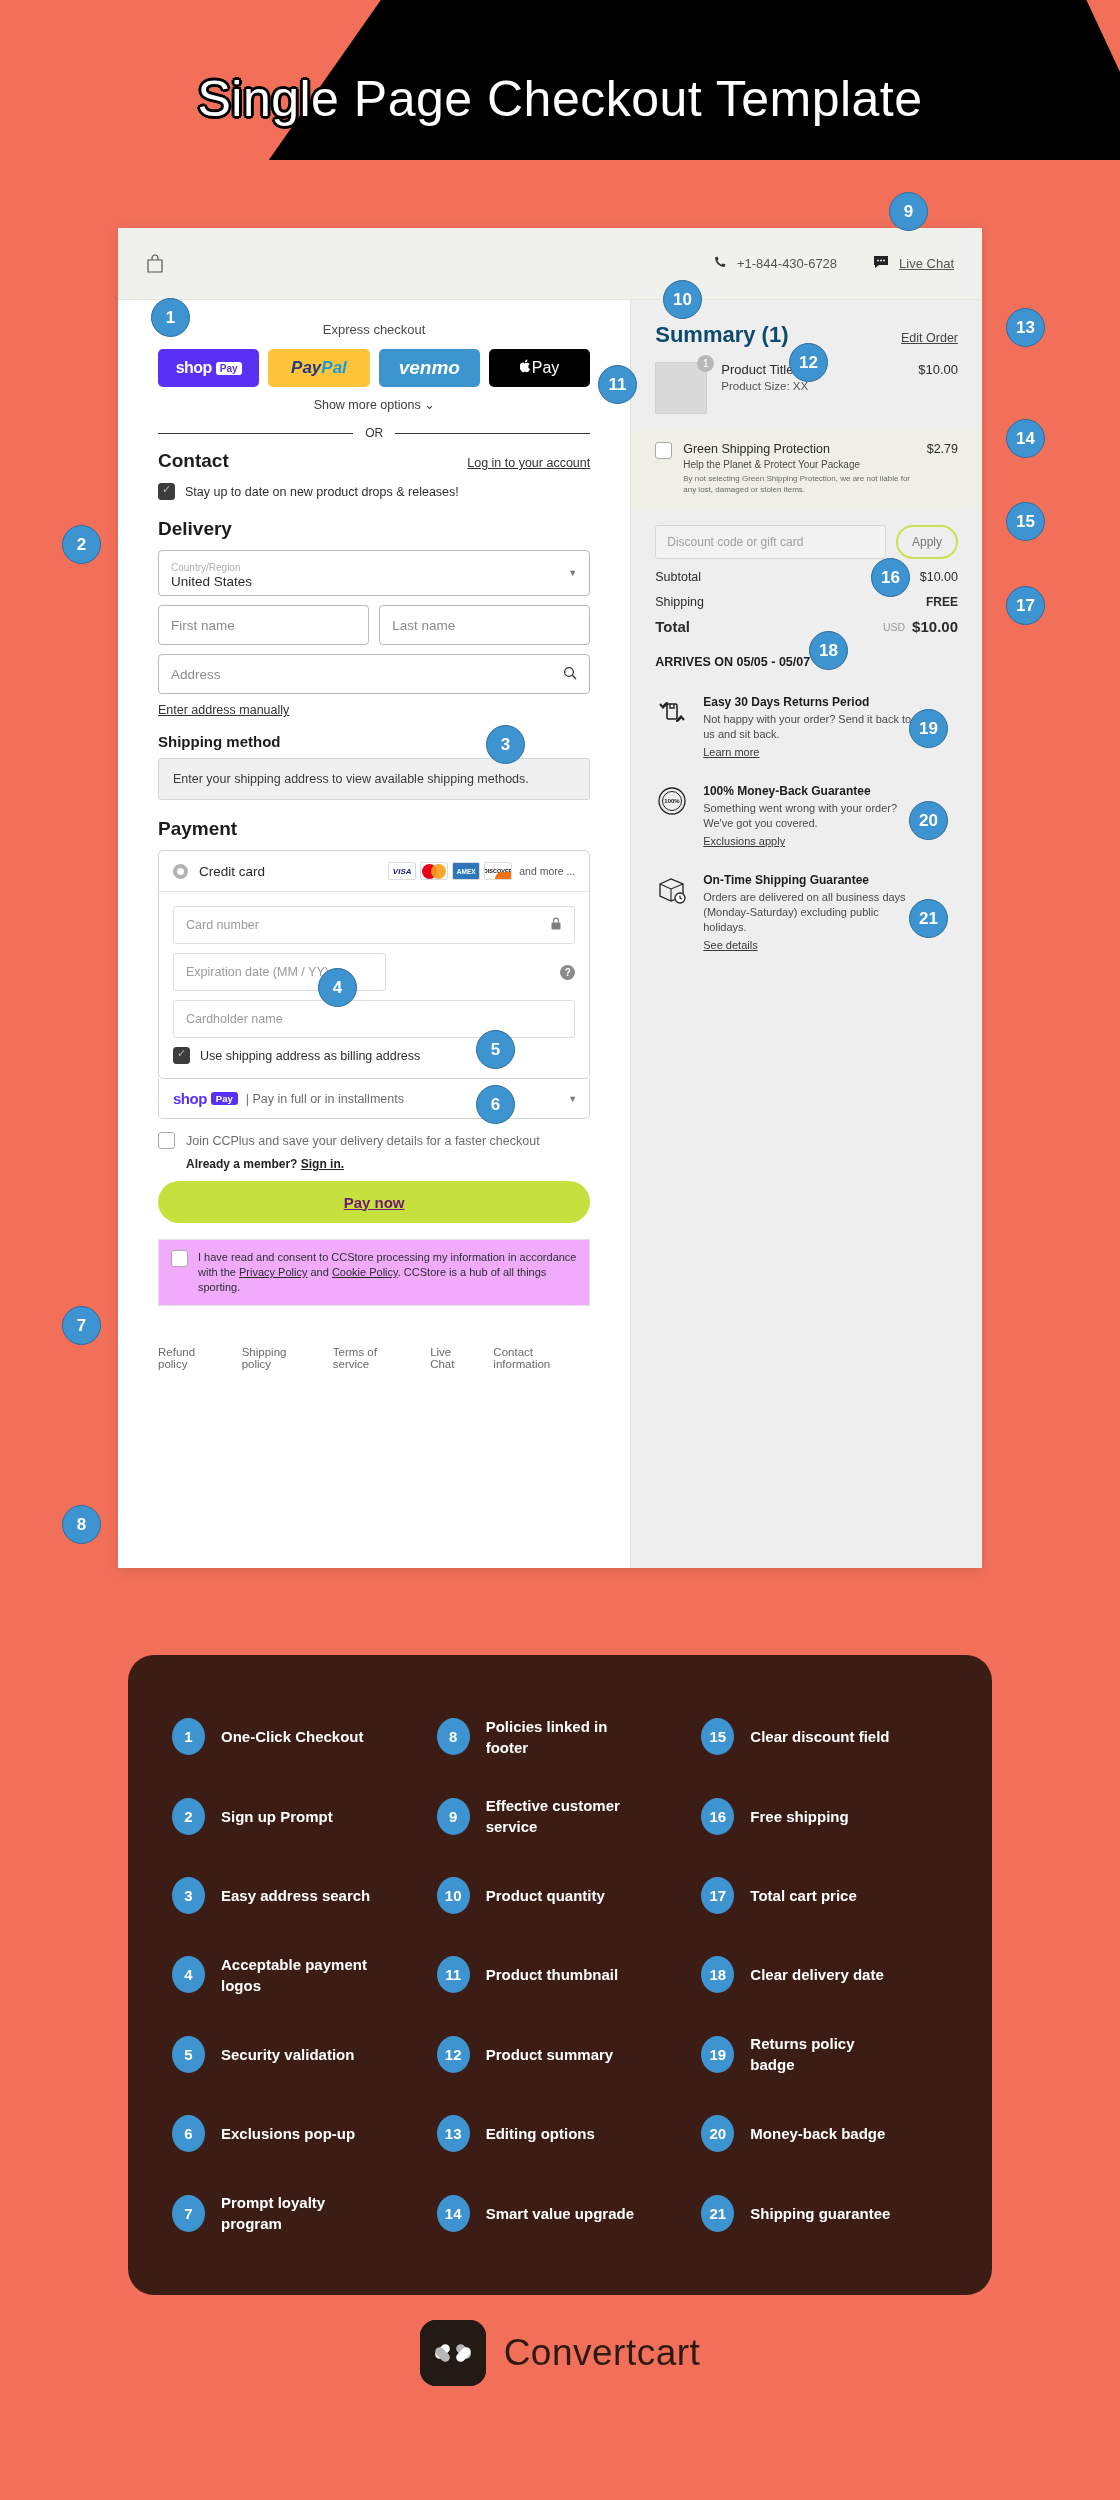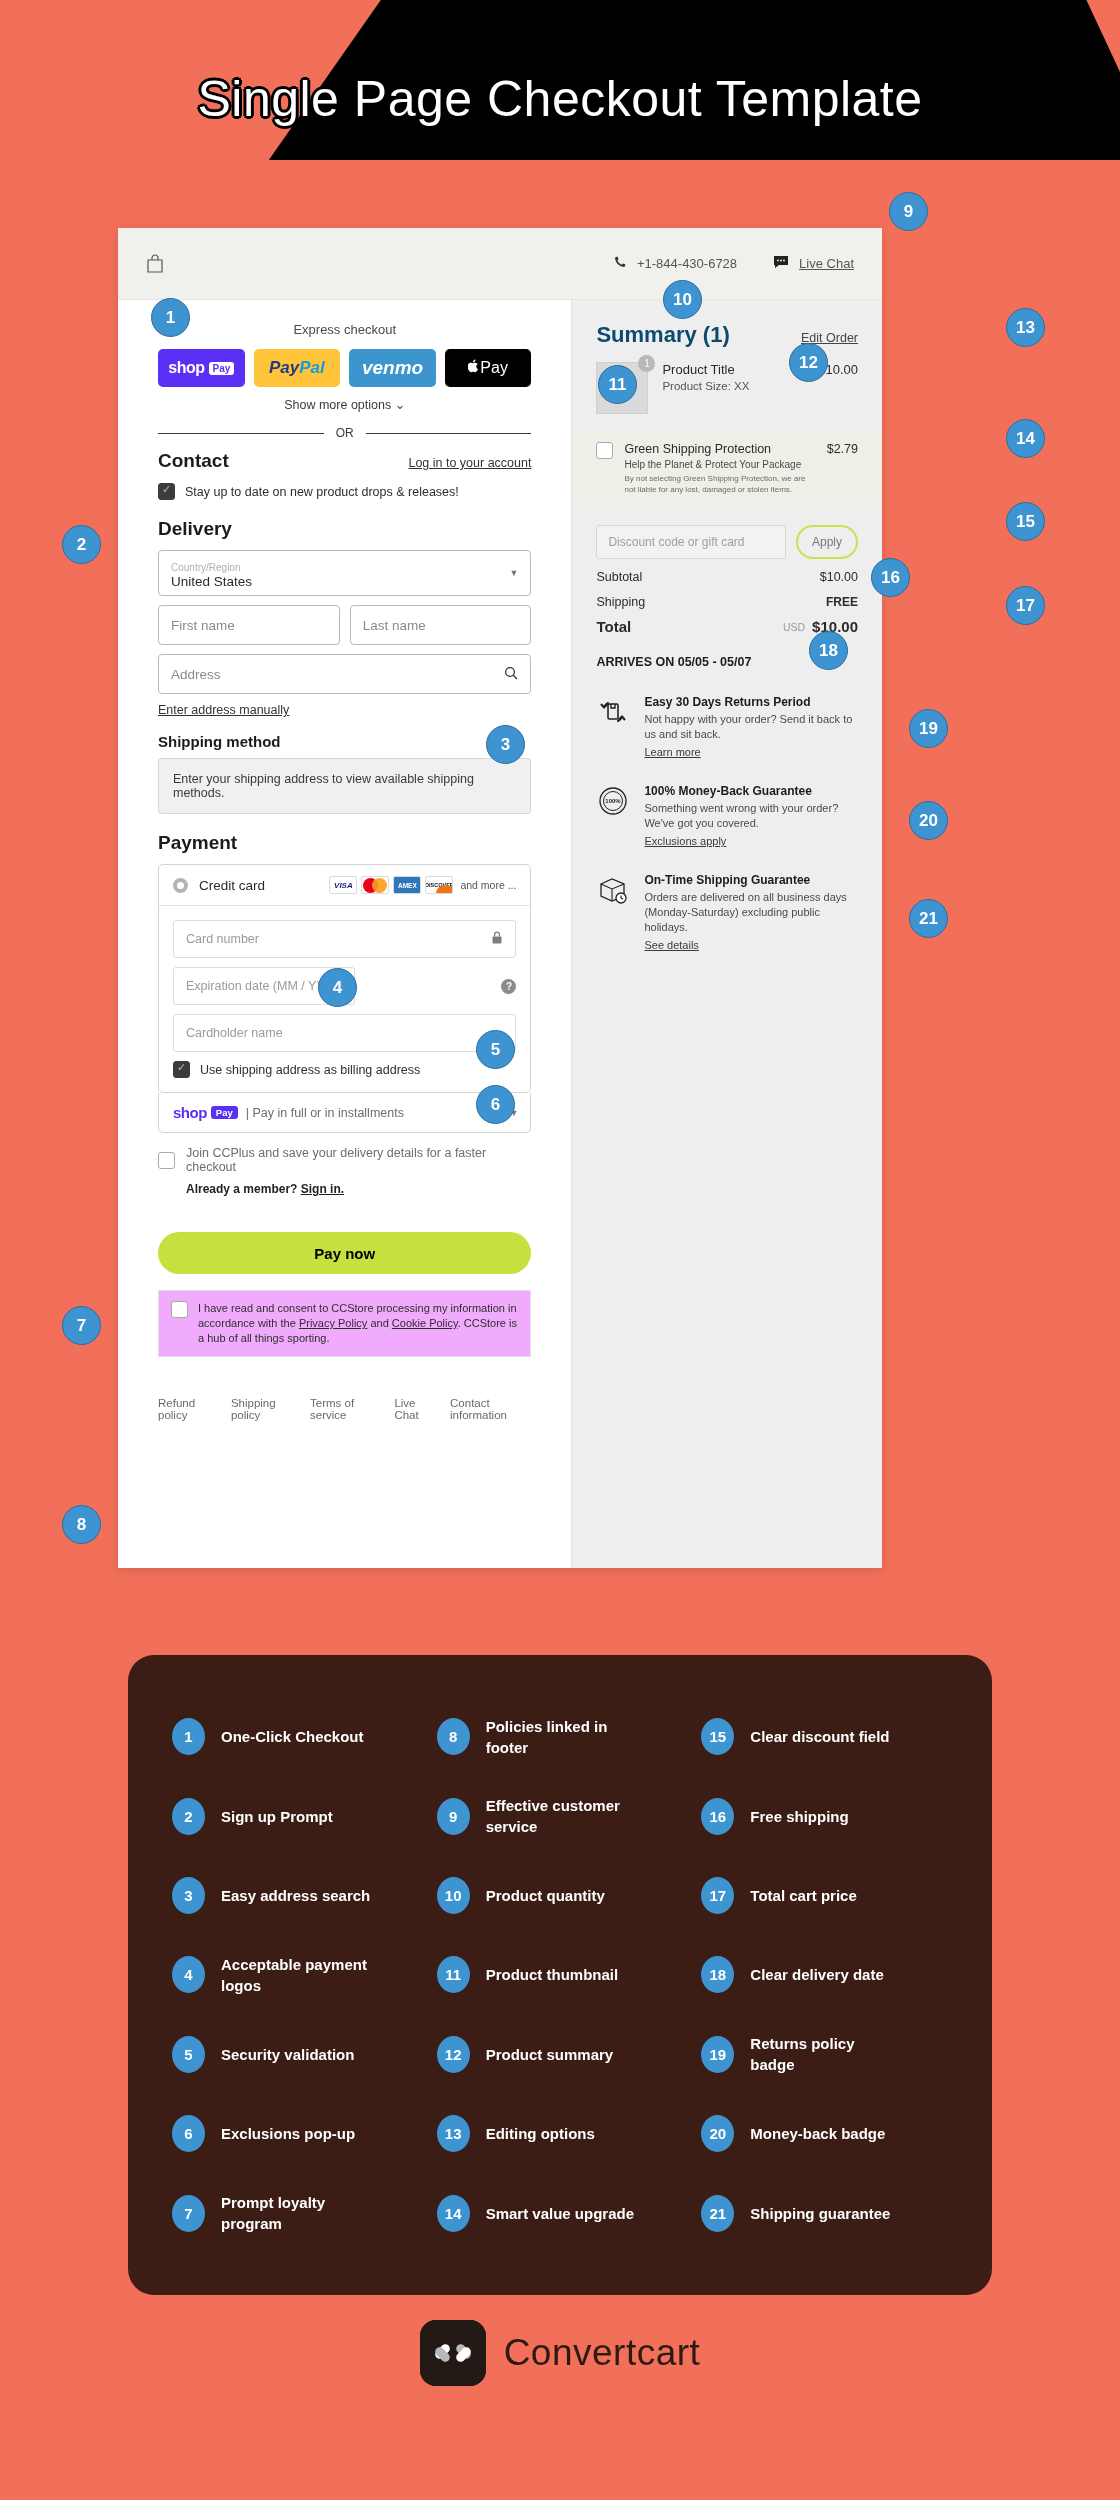--- a/index.html
+++ b/index.html
@@ -17,21 +17,21 @@
   .hdr-title{
     position:absolute; left:0; top:70px; width:1120px;
     text-align:center; color:#fff; font-size:50px; letter-spacing:.5px;
     font-weight:400; z-index:4; white-space:nowrap;
     text-shadow: 2px 2px 0 #000, -2px 2px 0 #000, 2px -2px 0 #000, -2px -2px 0 #000,
                  0 3px 0 #000, 3px 0 0 #000, 0 -3px 0 #000, -3px 0 0 #000;
   }
 
   
   .checkout{
-    position:absolute; left:118px; top:228px; width:764px; height:1340px;
+    position:absolute; left:118px; top:228px; width:864px; height:1340px;
     background:#fff; box-shadow:0 2px 10px rgba(0,0,0,.12);
   }
   .co-top{
     height:72px; background:#f0f0ec; border-bottom:1px solid #e6e6e0;
     display:flex; align-items:center; padding:0 28px;
   }
   .bag-icon{ width:18px;height:20px; }
   .co-top-right{ margin-left:auto; display:flex; align-items:center; gap:36px; }
   .co-top-item{ display:flex; align-items:center; gap:10px; font-size:13px; color:#555; }
   .co-top-item .lnk{ text-decoration:underline; color:#555; }
@@ -118,22 +118,22 @@
                 display:flex; align-items:center; position:relative; }
   .sp-logo{ color:#5a31f4; font-weight:700; font-size:15px; letter-spacing:-.5px; }
   .sp-badge{ background:#5a31f4; color:#fff; font-size:9.5px; font-weight:700; border-radius:3px; padding:1px 5px; margin-left:4px; }
   .sp-txt{ font-size:12.5px; color:#6d6d6d; margin-left:8px; }
 
   .join-row{ display:flex; align-items:center; gap:11px; margin-top:13px; font-size:12.5px; color:#6d6d6d; }
   .member{ font-size:12px; margin:8px 0 0 28px; font-weight:700; color:#232323; }
   .member a{ text-decoration:underline; color:#232323; }
 
   .paynow{
-    margin-top:36px; width:100%; height:42px; border-radius:21px; border:0;
-    background:#c6e13d; color:#000000; font-size:15px; font-weight:600; cursor:pointer;
+    margin-top:10px; width:100%; height:42px; border-radius:21px; border:0;
+    background:#c6e13d; color:#701a75; font-size:15px; font-weight:600; cursor:pointer;text-decoration:underline;
   }
   .consent{ margin-top:16px; background:#f0abfc; border:1px solid #e2e2e2; padding:10px 12px; display:flex; gap:10px; }
   .consent p{ font-size:11px; line-height:15px; color:#2e2e2e; }
   .consent a{ color:#2e2e2e; text-decoration:underline; }
 
   .co-footer{ display:flex; gap:16px; margin-top:26px; padding-top:14px; }
   .co-footer a{ font-size:11.5px; color:#6a6a6a; text-decoration:none; }
 
   
   .sum-head{ display:flex; align-items:baseline; margin-bottom:14px; }

